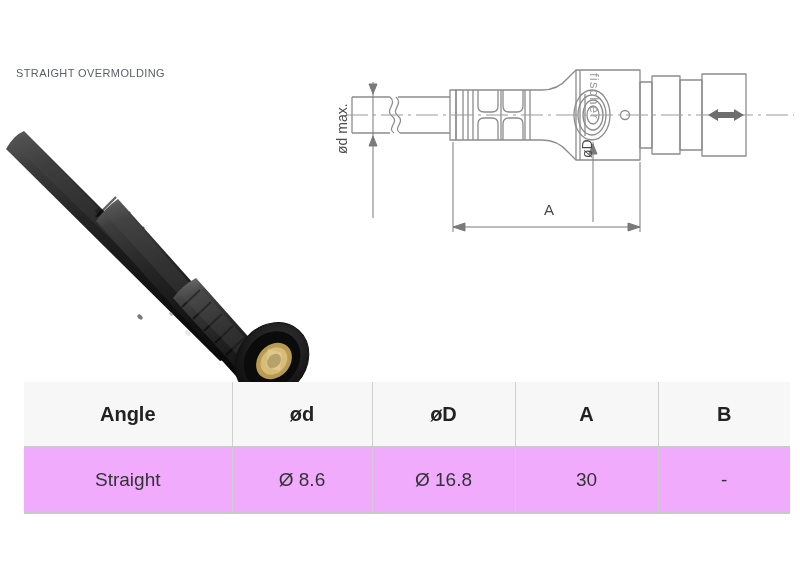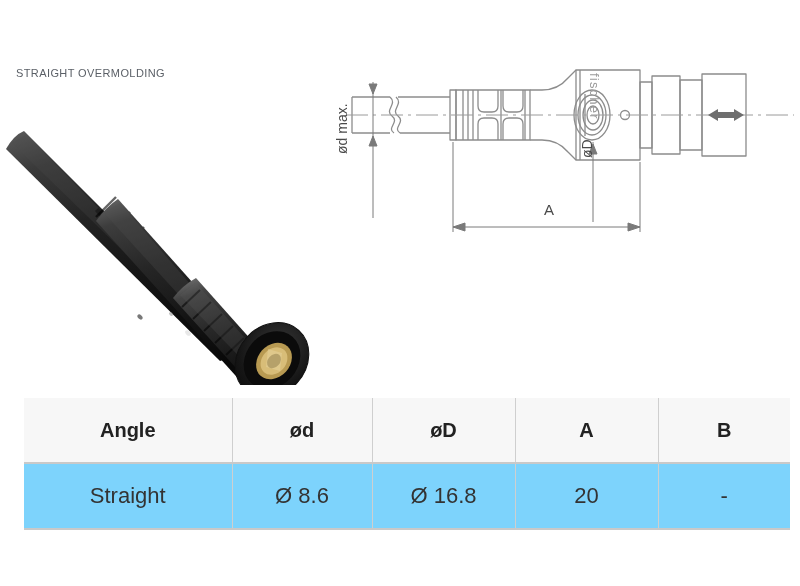--- a/index.html
+++ b/index.html
@@ -84,21 +84,21 @@
     font-size: 13px;
     letter-spacing: 1.2px;
     color: #9a9a9a;
     font-family: "Liberation Sans", sans-serif;
   }
 
   
   #spec-table {
     position: absolute;
     left: 24px;
-    top: 398px;
+    top: 382px;
     width: 766px;
     border-collapse: collapse;
     table-layout: fixed;
   }
   #spec-table th, #spec-table td {
     text-align: center;
     vertical-align: middle;
     border-left: 1px solid #cfcfcf;
     font-family: "Liberation Sans", sans-serif;
   }
@@ -107,23 +107,23 @@
   }
   #spec-table thead th {
     background: #f7f7f7;
     height: 62px;
     font-size: 20px;
     font-weight: bold;
     color: #222222;
     border-bottom: 2px solid #c9c9c9;
   }
   #spec-table tbody td {
-    background: #7dd3fc;
+    background: #f0abfc;
     height: 62px;
-    font-size: 22px;
+    font-size: 19px;
     font-weight: 400;
     color: #333333;
     border-bottom: 2px solid #c9c9c9;
   }
   .col-angle { width: 208px; }
   .col-od    { width: 140px; }
   .col-oD    { width: 143px; }
   .col-a     { width: 143px; }
   .col-b     { width: 132px; }
 </style>
@@ -330,17 +330,17 @@
       <th>øD</th>
       <th>A</th>
       <th>B</th>
     </tr>
   </thead>
   <tbody>
     <tr>
       <td>Straight</td>
       <td>Ø 8.6</td>
       <td>Ø 16.8</td>
-      <td>20</td>
+      <td>30</td>
       <td>-</td>
     </tr>
   </tbody>
 </table>
 
 </body></html>

